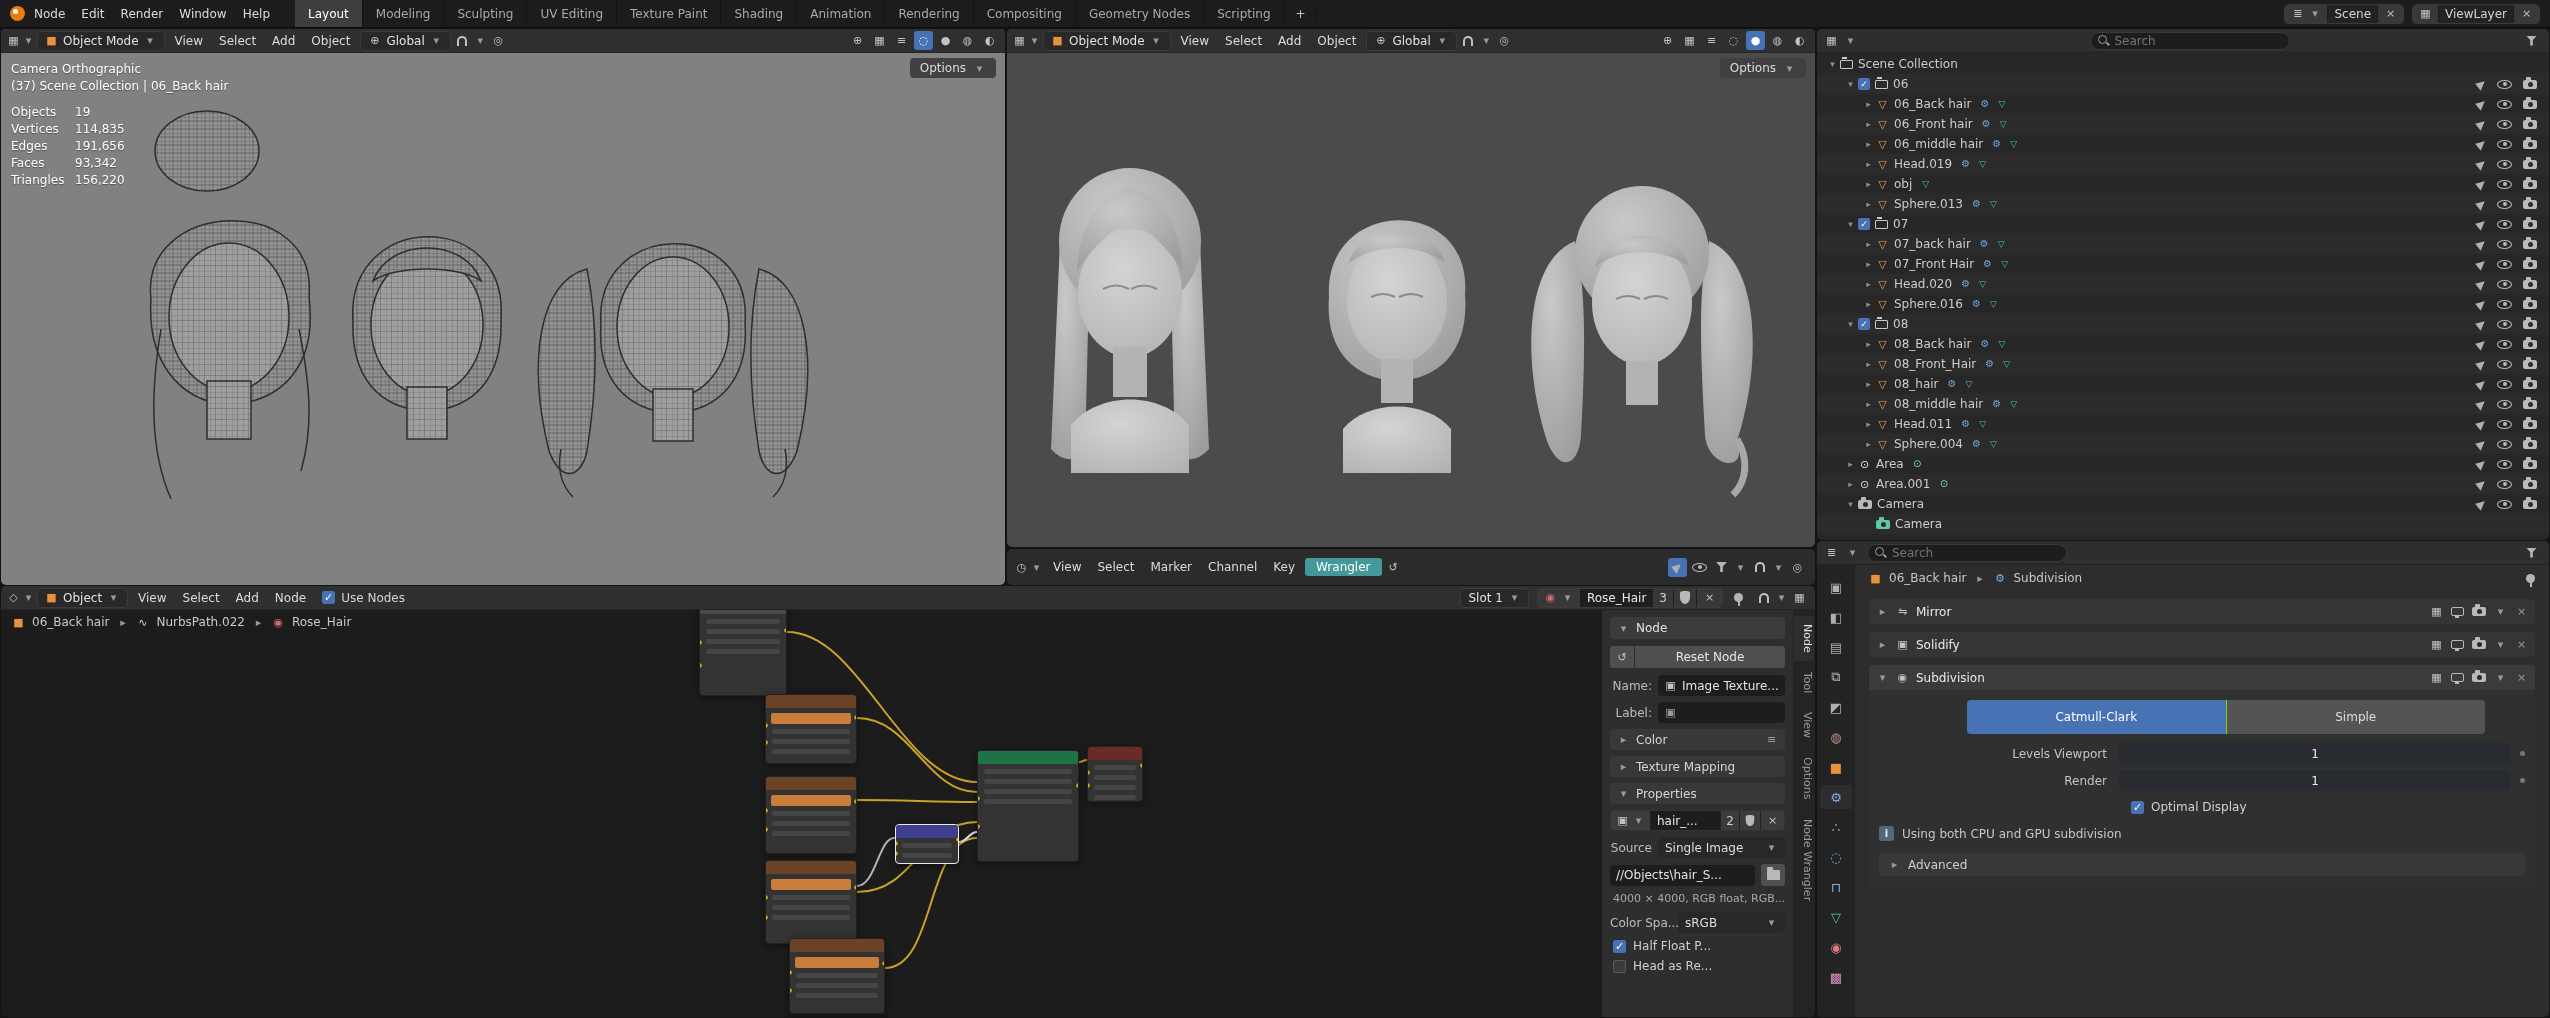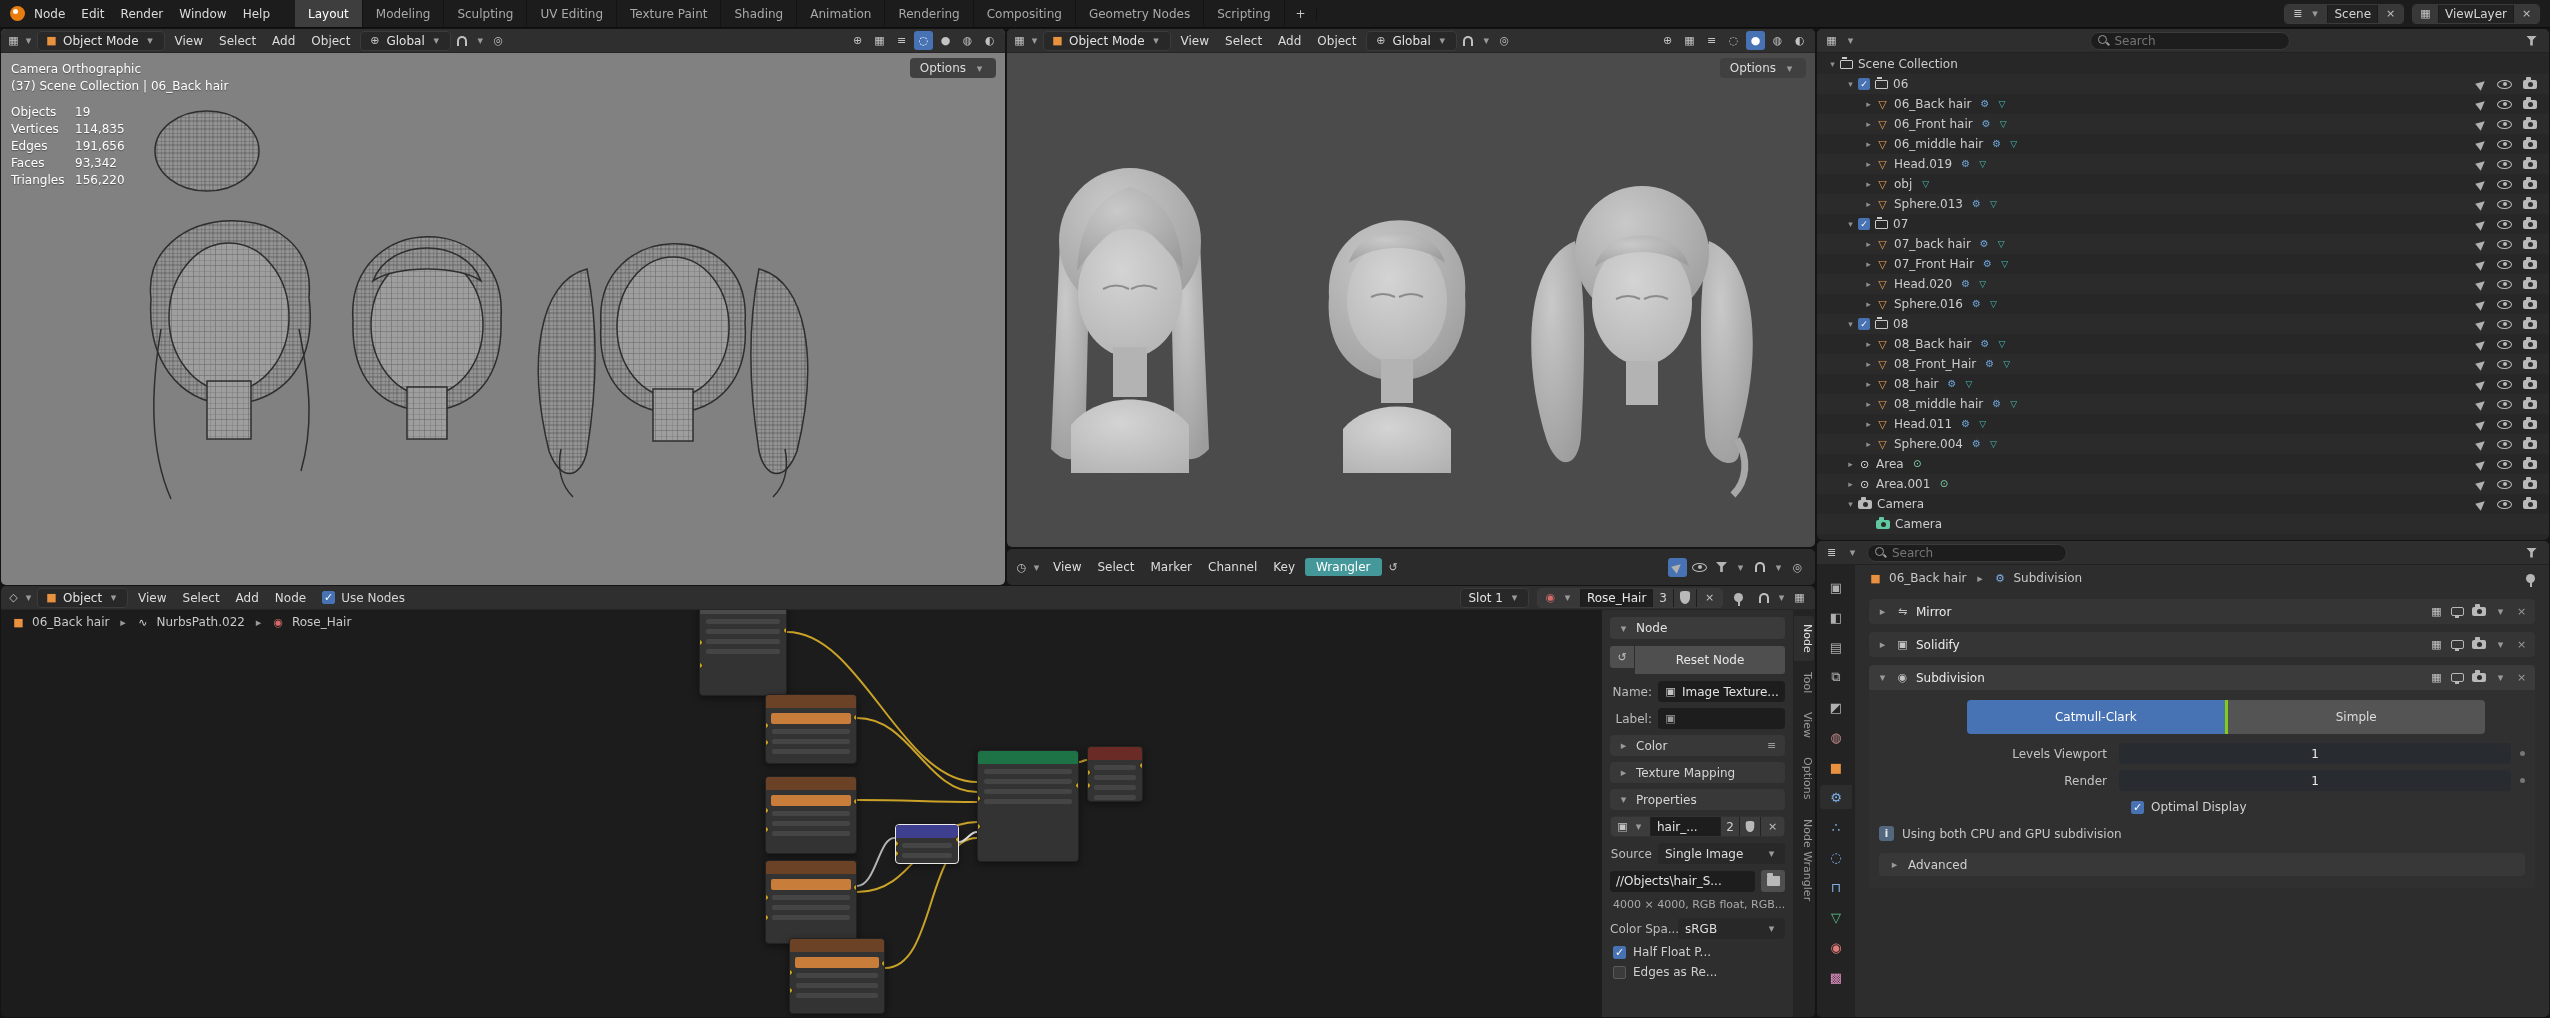--- a/index.html
+++ b/index.html
@@ -92,21 +92,21 @@
 .pbread .ipin{margin-left:auto}
 .addmod{height:23px;background:#4d5b6b;border-radius:4px;display:flex;align-items:center;justify-content:center;color:#eef2f6;margin:7px 0 0}
 .modrow{height:25px;background:#353535;border-radius:4px;margin-top:8px;display:flex;align-items:center;padding:0 7px;gap:7px}
 .modrow.open{border-radius:4px 4px 0 0;background:#3b3b3b}
 .mname{color:#eaeaea;white-space:nowrap}
 .modicons{margin-left:auto;display:flex;gap:8px;align-items:center}
 .modbody{background:#303030;border-radius:0 0 4px 4px;padding:9px 10px 12px}
 .segbtns{display:flex;height:34px;margin:1px 40px 9px 88px;border-radius:4px;overflow:hidden}
 .sb{flex:1;display:flex;align-items:center;justify-content:center;background:#545454;color:#ddd;white-space:nowrap}
 .sb.active{background:#4772b3;color:#fff}
-.sb+.sb{border-left:3px solid #84cc16}
+.sb+.sb{border-left:1px solid #84cc16}
 .prow{display:flex;align-items:center;margin-top:6px;height:21px}
 .plabel{width:240px;text-align:right;padding-right:12px;color:#c3c3c3;white-space:nowrap;flex:none}
 .pfield{flex:1;background:#282b30;border-radius:4px;height:21px;display:flex;align-items:center;justify-content:center;color:#ececec}
 .pdot{width:5px;height:5px;border-radius:50%;background:#767676;margin-left:9px;flex:none}
 .pchkrow{display:flex;align-items:center;gap:7px;margin-top:9px;padding-left:252px;color:#d2d2d2}
 .pinforow{display:flex;align-items:center;gap:8px;margin-top:12px;color:#c6c6c6}
 .advrow{height:23px;background:#383838;border-radius:4px;margin-top:12px;display:flex;align-items:center;padding:0 9px;gap:7px;color:#cfcfcf}
 
 .tgl{background:#45989a;color:#fff;border-radius:3px;padding:2px 11px;white-space:nowrap}
 
@@ -123,21 +123,21 @@
 .mat-widget .seg{display:flex;align-items:center;gap:4px;height:100%;padding:0 6px;background:#383838;border-right:1px solid #1d1d1d;white-space:nowrap}
 .mat-widget .seg.name{background:#1f1f1f;color:#e8e8e8}
 .mat-widget .seg:last-child{border-right:none}
 #npanel{position:absolute;top:24px;right:22px;width:192px;bottom:0;background:#2e2e2e;border-left:1px solid #1e1e1e;z-index:9;padding:7px 8px;overflow:hidden}
 #ntabs{position:absolute;top:24px;right:0;width:22px;bottom:0;background:#242424;z-index:9;display:flex;flex-direction:column;padding-top:6px;gap:3px;align-items:center}
 .ntab{writing-mode:vertical-rl;padding:8px 0;font-size:11px;color:#9a9a9a;width:20px;display:flex;justify-content:center;border-radius:0 3px 3px 0;white-space:nowrap}
 .ntab.active{background:#2e2e2e;color:#e0e0e0}
 .nphead{height:22px;background:#3b3b3b;border-radius:4px;display:flex;align-items:center;gap:6px;padding:0 7px;color:#e3e3e3;margin-bottom:7px}
 .npbtnrow{display:flex;gap:1px;margin-bottom:7px}
 .npsq{width:24px;height:22px;background:#4f4f4f;border-radius:3px 0 0 3px;display:flex;align-items:center;justify-content:center;color:#d5d5d5}
-.npbtn{flex:1;height:28px;background:#4f4f4f;border-radius:0 3px 3px 0;display:flex;align-items:center;justify-content:center;color:#e6e6e6}
+.npbtn{flex:1;height:22px;background:#4f4f4f;border-radius:0 3px 3px 0;display:flex;align-items:center;justify-content:center;color:#e6e6e6}
 .nprow{display:flex;align-items:center;margin-bottom:6px;gap:6px}
 .nplabel{width:42px;text-align:right;color:#bdbdbd;flex:none;white-space:nowrap}
 .npfield{flex:1;height:21px;background:#1d1d1d;border-radius:4px;display:flex;align-items:center;gap:5px;padding:0 6px;color:#e3e3e3;white-space:nowrap;overflow:hidden}
 .npsec{height:21px;background:#383838;border-radius:4px;display:flex;align-items:center;gap:6px;padding:0 7px;color:#d5d5d5;margin-bottom:6px}
 .npsec .mright{margin-left:auto}
 .idrow{display:flex;height:21px;border-radius:4px;overflow:hidden;margin-bottom:6px;border:1px solid #333}
 .iseg{background:#3c3c3c;display:flex;align-items:center;justify-content:center;gap:3px;padding:0 5px;border-right:1px solid #222;color:#cfcfcf;white-space:nowrap}
 .iseg.name{flex:1;background:#1d1d1d;justify-content:flex-start;padding:0 6px;color:#e6e6e6}
 .iseg:last-child{border-right:none}
 .npdd{flex:1;height:21px;background:#282828;border-radius:4px;display:flex;align-items:center;gap:5px;padding:0 7px;color:#dedede;white-space:nowrap;overflow:hidden}
@@ -1144,21 +1144,21 @@
         </span>
     </div>
     <div class="npchk">
       <span class="bchk on">
           <span class="gly" style="color:#fff">✓</span>
         </span>
       <span>Half Float P...</span>
     </div>
     <div class="npchk">
       <span class="bchk"></span>
-      <span>Edges as Re...</span>
+      <span>Head as Re...</span>
     </div>
   </aside>
   <div id="ntabs">
 
   <span class="ntab active">Node</span>
       <span class="ntab">Tool</span>
       <span class="ntab">View</span>
       <span class="ntab">Options</span>
       <span class="ntab">Node Wrangler</span>
     </div>

